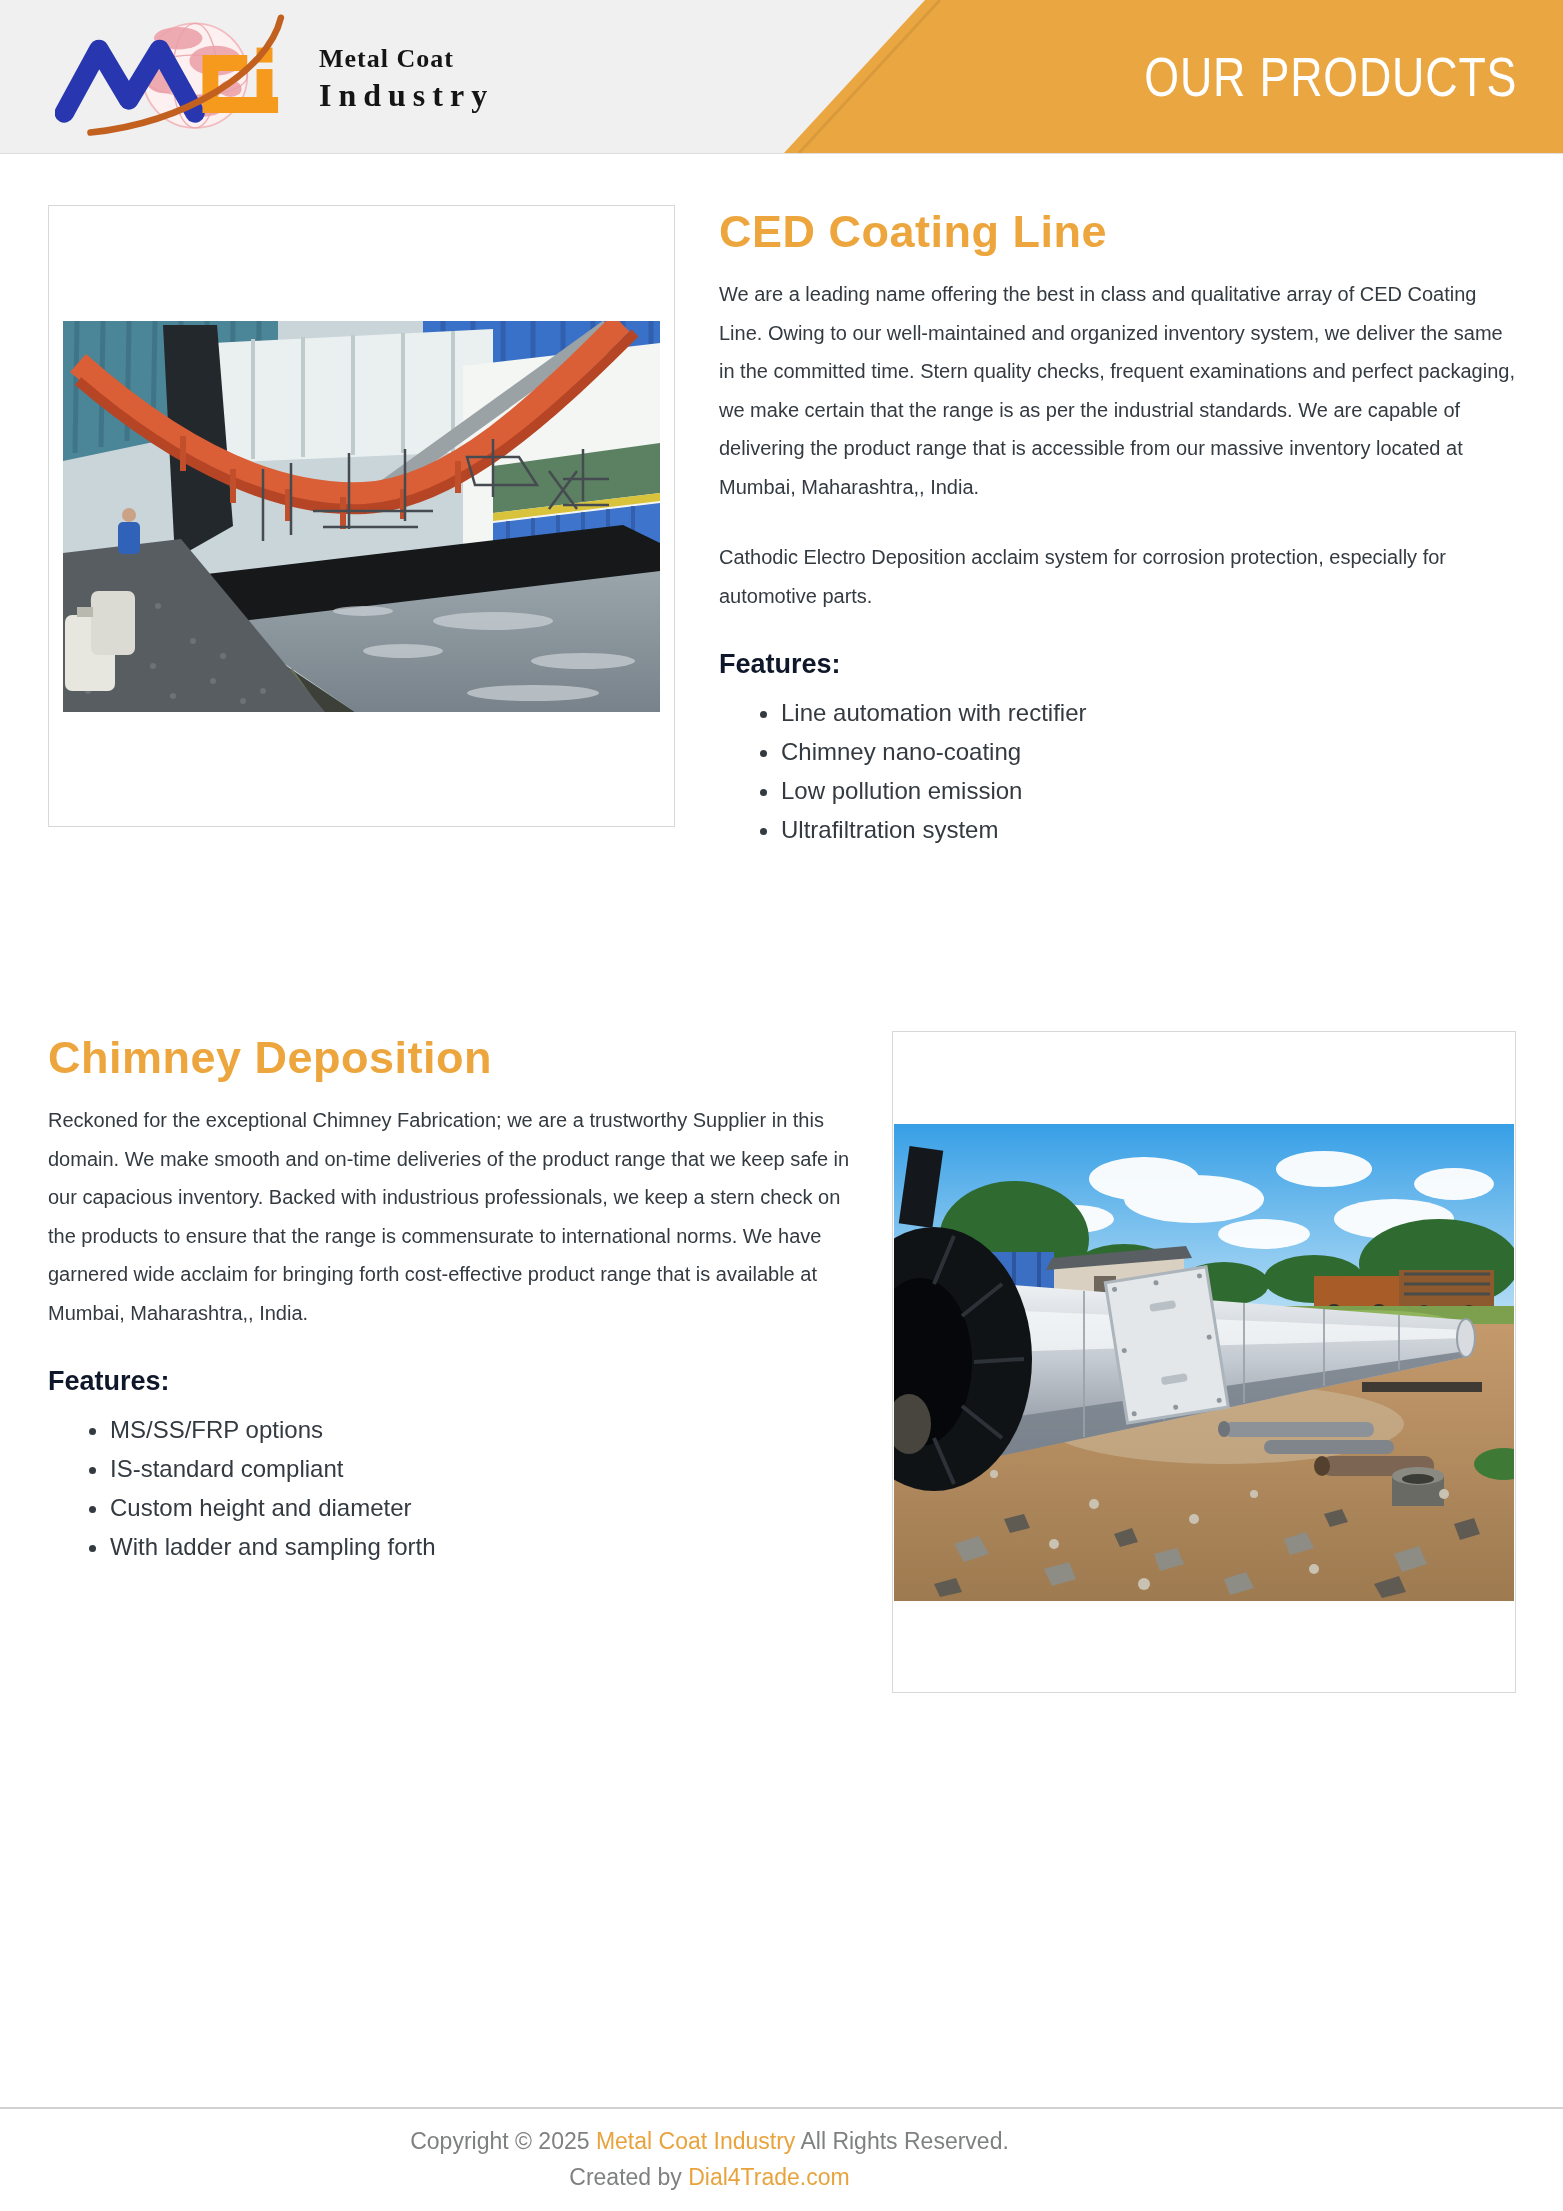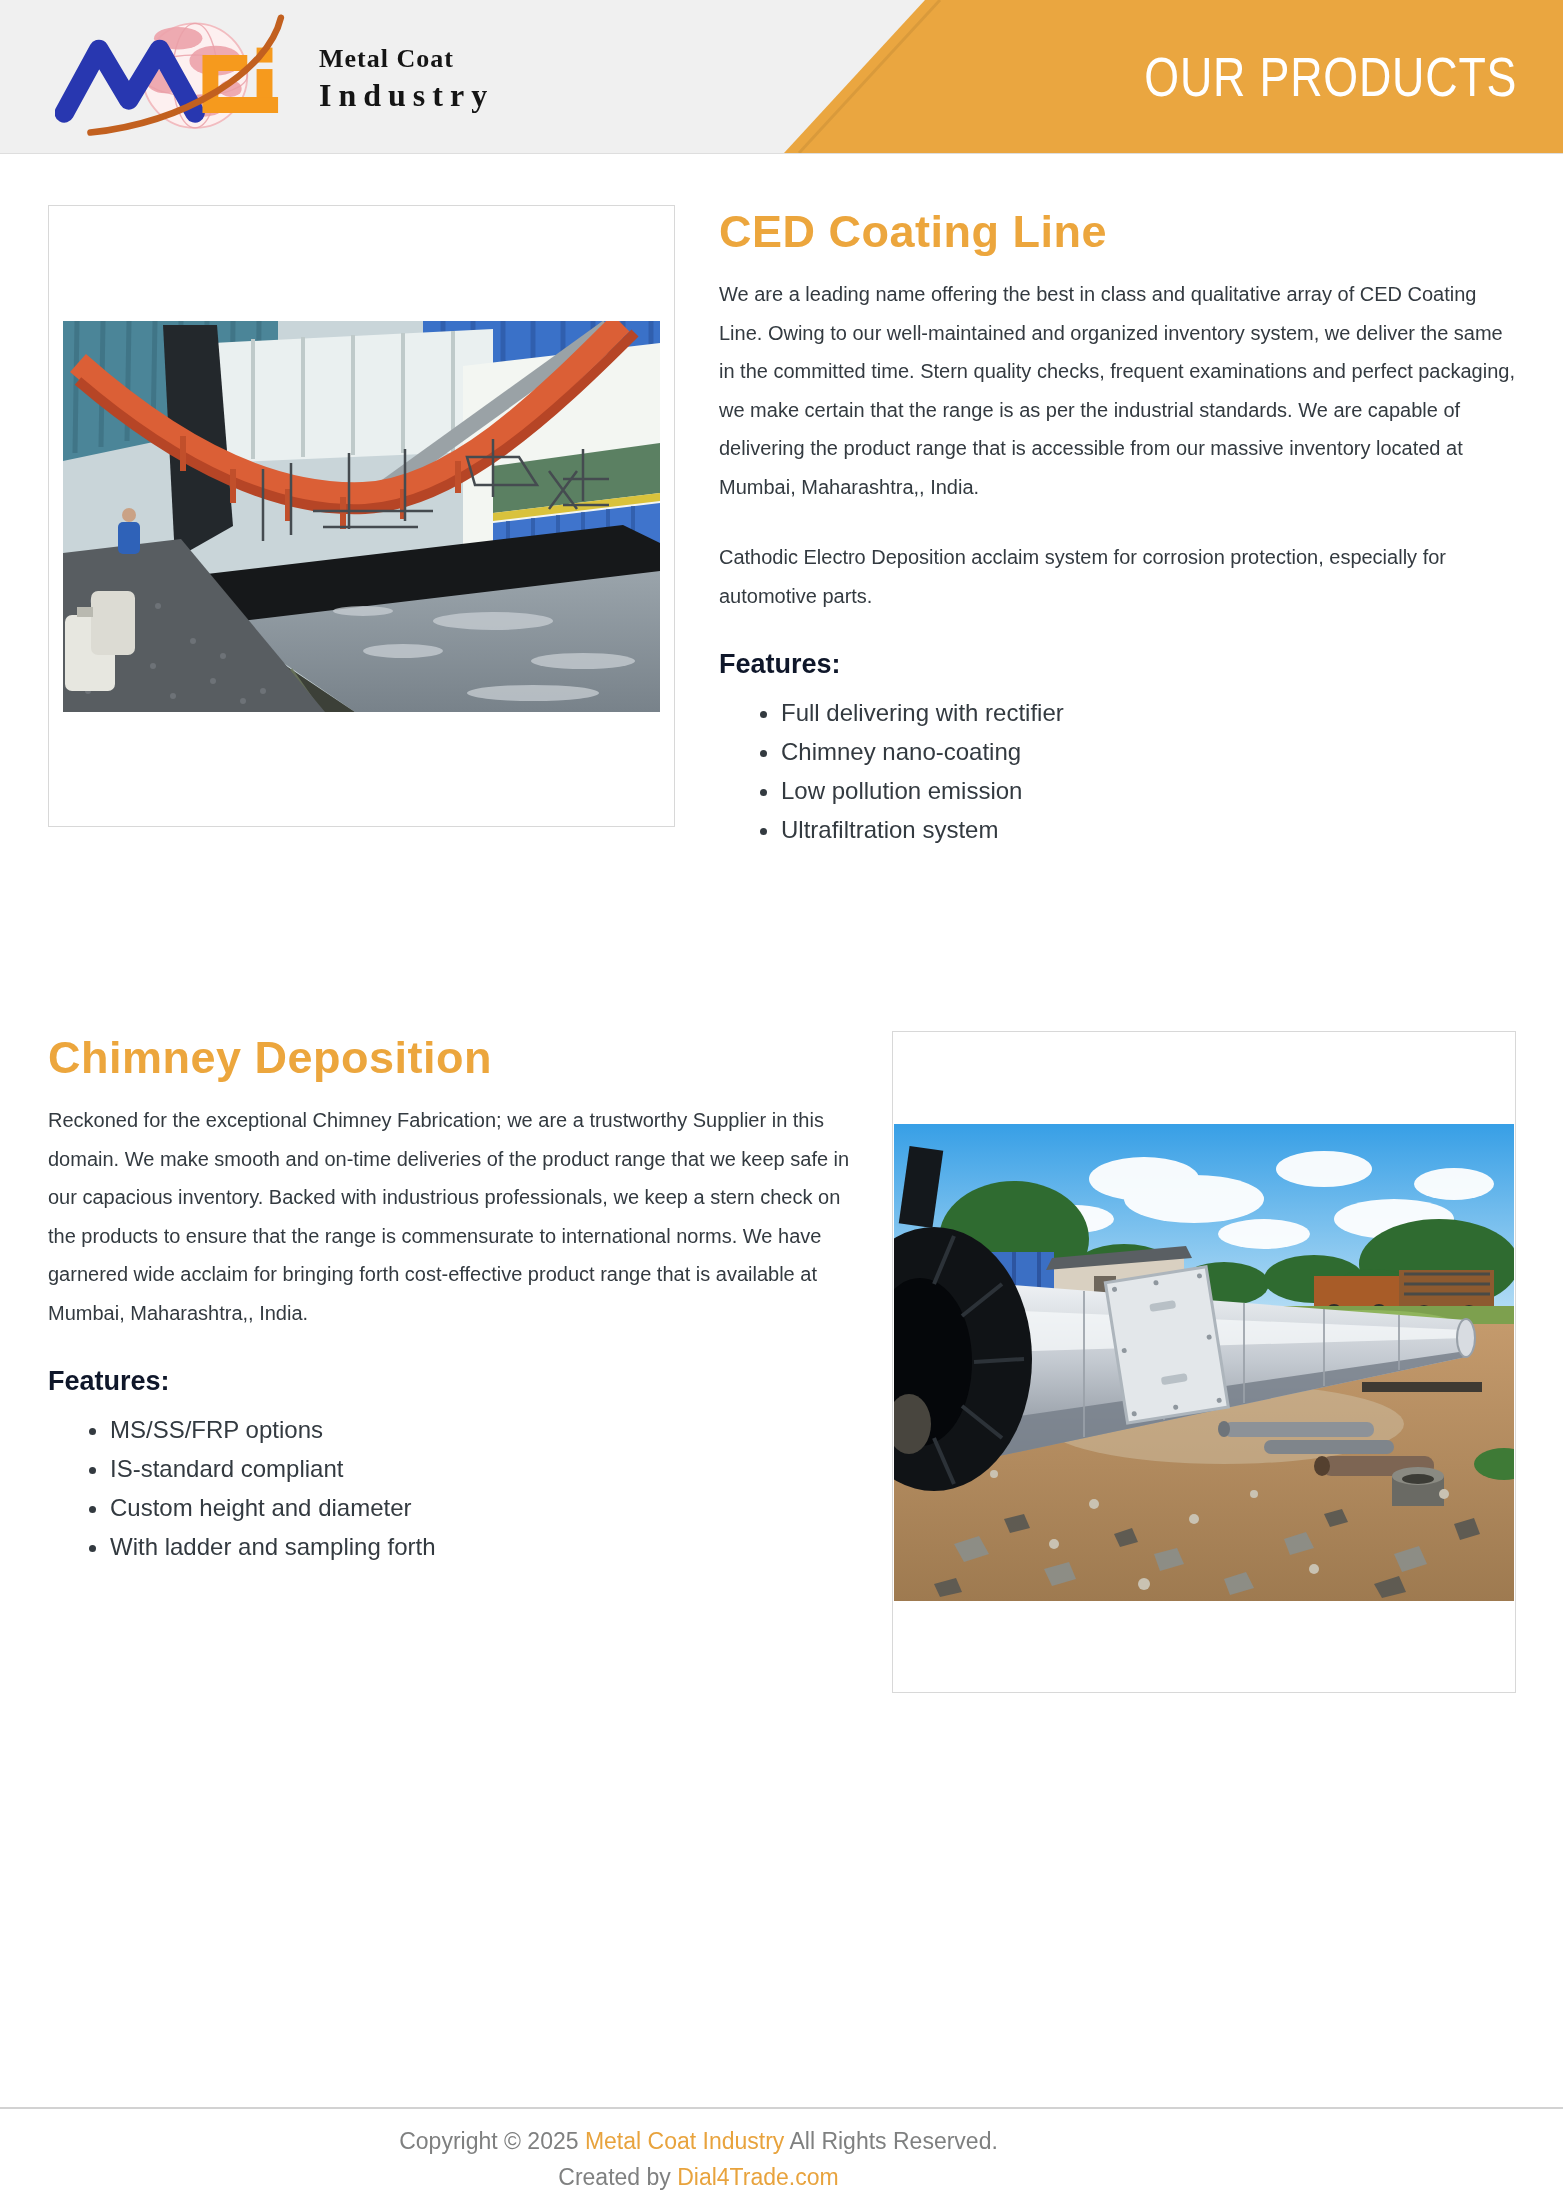--- a/index.html
+++ b/index.html
@@ -28,21 +28,21 @@
   .text-col{position:absolute;}
   .col-1{left:719px;top:205px;width:800px;}
   .col-2{left:48px;top:1031px;width:810px;}
   h2.sec-title{margin:0 0 16px 0;font-size:45px;line-height:54px;font-weight:700;color:#eca63d;letter-spacing:0.5px;}
   .text-col p{margin:6px 0 32px 0;font-size:20px;line-height:38.5px;color:#333a40;}
   h3.features{margin:0 0 12px 0;font-size:27px;line-height:34px;font-weight:700;color:#0f172a;}
   ul.feature-list{margin:0;padding:0 0 0 62px;list-style:disc;}
   ul.feature-list li{font-size:24px;line-height:39px;color:#333a40;}
   
   .footer-divider{position:absolute;left:0;top:2107px;width:1563px;height:0;border-top:2px solid #d2d2d2;}
-  .footer-line{position:absolute;left:1px;width:1395px;text-align:center;font-size:23px;color:#7f8080;}
+  .footer-line{position:absolute;left:12px;width:1395px;text-align:center;font-size:23px;color:#7f8080;}
   .footer-line-1{top:2128px;}
   .footer-line-2{top:2164px;}
   .footer-line a{color:#e8a33d;text-decoration:none;cursor:pointer;}
 </style>
 </head>
 <body>
 
 <div class="page">
 
   <div class="header">
@@ -208,21 +208,21 @@
       <rect x="55" y="201" width="22" height="32" rx="5" fill="#2f62b8"></rect>
     </svg>
   </div>
 
   <div class="text-col col-1">
     <h2 class="sec-title">CED Coating Line</h2>
     <p>We are a leading name offering the best in class and qualitative array of CED Coating Line. Owing to our well-maintained and organized inventory system, we deliver the same in the committed time. Stern quality checks, frequent examinations and perfect packaging, we make certain that the range is as per the industrial standards. We are capable of delivering the product range that is accessible from our massive inventory located at Mumbai, Maharashtra,, India.</p>
     <p>Cathodic Electro Deposition acclaim system for corrosion protection, especially for automotive parts.</p>
     <h3 class="features">Features:</h3>
     <ul class="feature-list">
-      <li>Full delivering with rectifier</li>
+      <li>Line automation with rectifier</li>
       <li>Chimney nano-coating</li>
       <li>Low pollution emission</li>
       <li>Ultrafiltration system</li>
     </ul>
   </div>
 
   <div class="text-col col-2">
     <h2 class="sec-title">Chimney Deposition</h2>
     <p>Reckoned for the exceptional Chimney Fabrication; we are a trustworthy Supplier in this domain. We make smooth and on-time deliveries of the product range that we keep safe in our capacious inventory. Backed with industrious professionals, we keep a stern check on the products to ensure that the range is commensurate to international norms. We have garnered wide acclaim for bringing forth cost-effective product range that is available at Mumbai, Maharashtra,, India.</p>
     <h3 class="features">Features:</h3>

